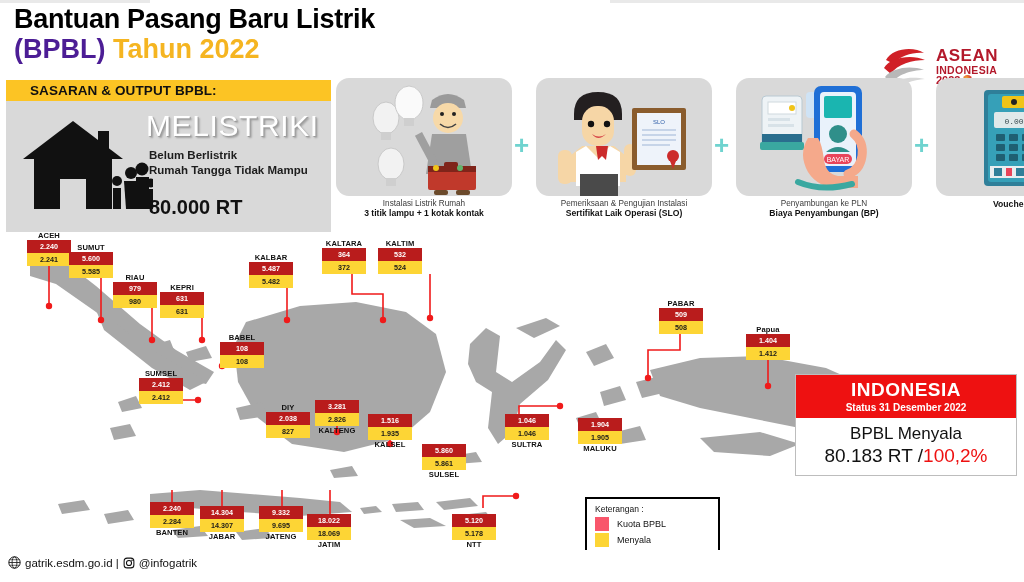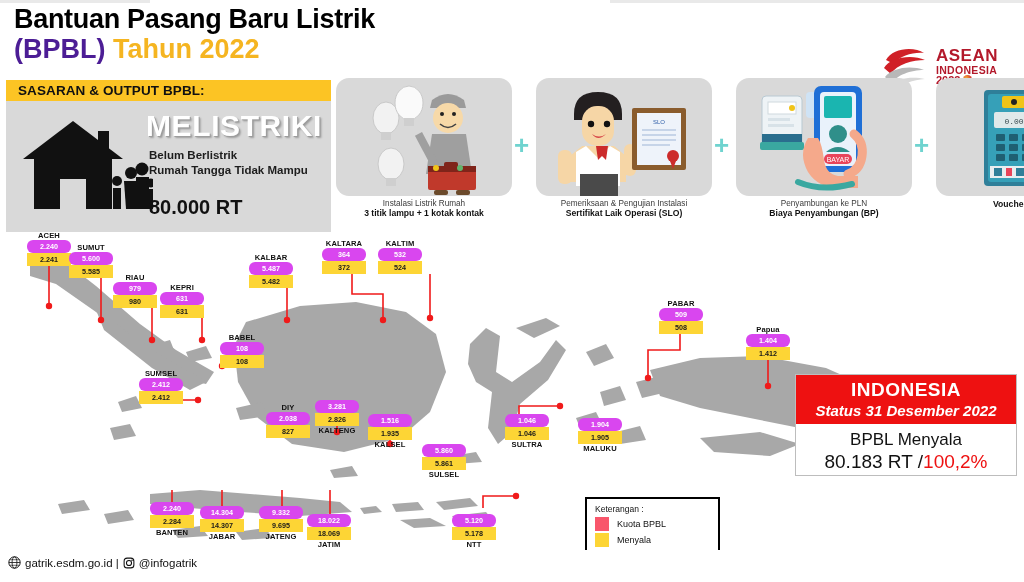--- a/index.html
+++ b/index.html
@@ -33,32 +33,32 @@
   .asean-sub { font-size: 10.5px; font-weight: bold; color: #b3192b; letter-spacing: 0.3px; }
   .asean-year { font-size: 11px; font-weight: bold; color: #b3192b; display: flex; align-items: flex-start; gap: 3px; }
   .asean-dot { width: 9px; height: 9px; border-radius: 50%;
     background: radial-gradient(circle at 35% 35%, #f3b13a, #d4282c 70%); display: inline-block; }
 
   
   .sasaran-bar {
     position: absolute; left: 6px; top: 80px; width: 325px; height: 21px;
     background: #fcc424; color: #111;
     font-size: 13.5px; font-weight: bold; letter-spacing: 0.1px;
-    display: flex; align-items: center; padding-left: 12px;
+    display: flex; align-items: center; padding-left: 24px;
   }
 
   
   .melistriki-panel {
     position: absolute; left: 6px; top: 101px; width: 325px; height: 131px;
     background: #d9d9d9;
   }
   .house-icon { position: absolute; left: 12px; top: 10px; width: 135px; height: 108px; }
   .melistriki-word {
     position: absolute; left: 140px; top: 8px;
-    font-size: 30px; font-weight: bold; color: #ffffff;
+    font-size: 30px; font-weight: normal; color: #ffffff;
     letter-spacing: 0.6px;
     text-shadow: 1px 1px 0 #9d9d9d, 2px 2px 2px rgba(0,0,0,.28);
     text-align: right;
   }
   .melistriki-desc {
     position: absolute; left: 143px; top: 47px; width: 180px;
     font-size: 11.5px; font-weight: bold; color: #1d1d1d; line-height: 1.32;
   }
   .melistriki-rt {
     position: absolute; left: 143px; top: 95px;
@@ -88,21 +88,21 @@
   
   .lbl { position: absolute; }
   .lbl .name {
     font-size: 7.6px; font-weight: bold; color: #111; text-align: center;
     letter-spacing: .1px; white-space: nowrap; line-height: 1.1;
   }
   .lbl .chip {
     width: 44px; height: 13px; display: flex; align-items: center; justify-content: center;
     font-size: 7.2px; font-weight: bold; line-height: 1;
   }
-  .lbl .chip.kuota { background: #d946ef; color: #ffffff; border-radius: 6px; }
+  .lbl .chip.kuota { background: #b91c1c; color: #ffffff; }
   .lbl .chip.menyala { background: #fdd535; color: #1a1a1a; }
   .lbl.below .name { margin-top: 1px; }
 
   
   .legend {
     position: absolute; left: 585px; top: 497px; width: 135px; height: 62px;
     background: #fff; border: 2px solid #000000;
     padding: 5px 8px;
   }
   .legend-title { font-size: 8.5px; color: #111; margin-bottom: 3px; }
@@ -112,21 +112,21 @@
   .legend-sw.menyala { background: #fdd535; }
   .legend-label { font-size: 9px; color: #111; }
 
   
   .summary {
     position: absolute; left: 795px; top: 374px; width: 222px; height: 102px;
     border: 1px solid #bdbdbd; background: #fff;
   }
   .summary-head { background: #ee1111; padding: 4px 0 5px; text-align: center; }
   .summary-country { font-size: 19px; font-weight: bold; color: #fff; letter-spacing: .5px; }
-  .summary-status { font-size: 15px; font-weight: bold; font-style: italic; color: #fff; margin-top: 1px; }
+  .summary-status { font-size: 10px; font-weight: bold; color: #fff; margin-top: 1px; }
   .summary-body { text-align: center; padding-top: 6px; }
   .summary-l1 { font-size: 17px; color: #111; }
   .summary-l2 { font-size: 19px; color: #111; margin-top: 1px; }
   .summary-pct { color: #ee1111; }
 
   
   .footer { position: absolute; left: 0; top: 550px; width: 1024px; height: 32px; background: #fff; }
   .footer-left { position: absolute; left: 8px; top: 6px; display: flex; align-items: center; gap: 4px; }
   .globe-icon { width: 13px; height: 13px; }
   .footer-text { font-size: 11.5px; color: #111; }

